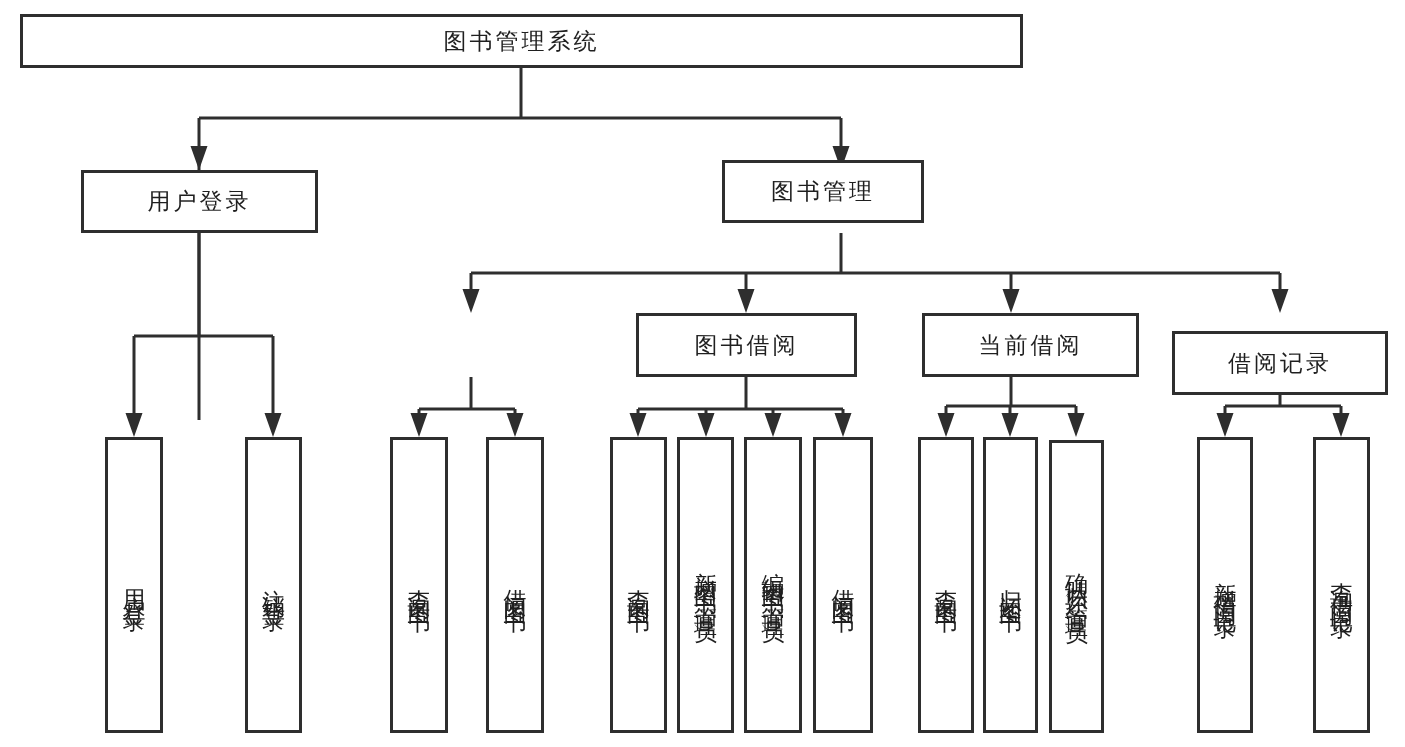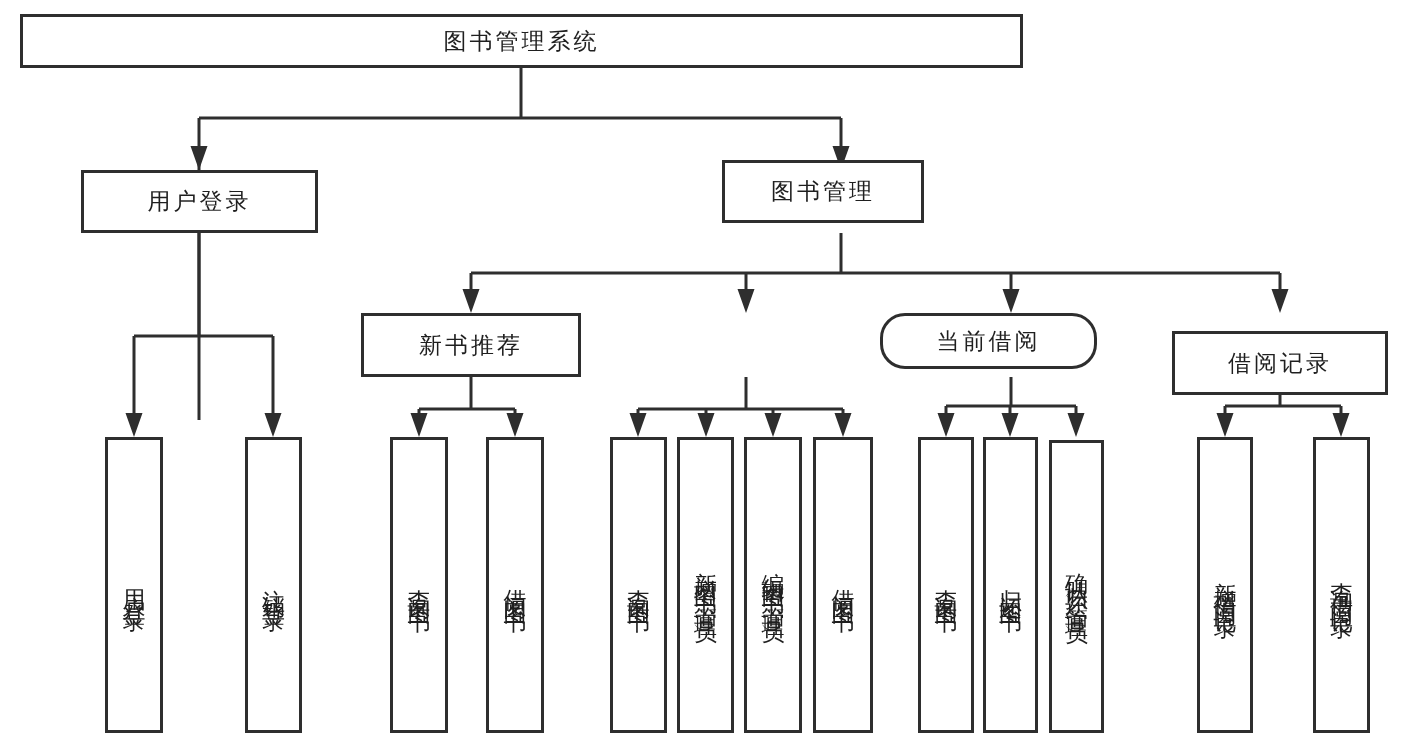--- a/index.html
+++ b/index.html
@@ -104,22 +104,22 @@
         M1216.5 413 L1233.5 413 L1225 437 Z
         M1332.5 413 L1349.5 413 L1341 437 Z"></path>
     </g>
   </svg>
 
   <div class="node hbox" style="left:20px; top:14px; width:1003px; height:54px;">图书管理系统</div>
 
   <div class="node hbox" style="left:81px; top:170px; width:237px; height:63px;">用户登录</div>
   <div class="node hbox" style="left:722px; top:160px; width:202px; height:63px;">图书管理</div>
 
-  <div class="node hbox" style="left:361px; top:313px; width:220px; height:64px;">新书推荐</div>
-  <div class="node hbox" style="left:880px; top:313px; width:217px; height:56px;border-radius:25px;">当前借阅</div>
+  <div class="node hbox" style="left:636px; top:313px; width:221px; height:64px;">图书借阅</div>
+  <div class="node hbox" style="left:922px; top:313px; width:217px; height:64px;">当前借阅</div>
   <div class="node hbox" style="left:1172px; top:331px; width:216px; height:64px;">借阅记录</div>
 
   <div class="node vbox" style="left:105px; top:437px; width:58px; height:296px;">用户登录</div>
   <div class="node vbox" style="left:245px; top:437px; width:57px; height:296px;">注销登录</div>
 
   <div class="node vbox" style="left:390px; top:437px; width:58px; height:296px;">查询图书</div>
   <div class="node vbox" style="left:486px; top:437px; width:58px; height:296px;">借阅图书</div>
 
   <div class="node vbox" style="left:610px; top:437px; width:57px; height:296px;">查询图书</div>
   <div class="node vbox" style="left:677px; top:437px; width:57px; height:296px;">新增图书（管理员）</div>

